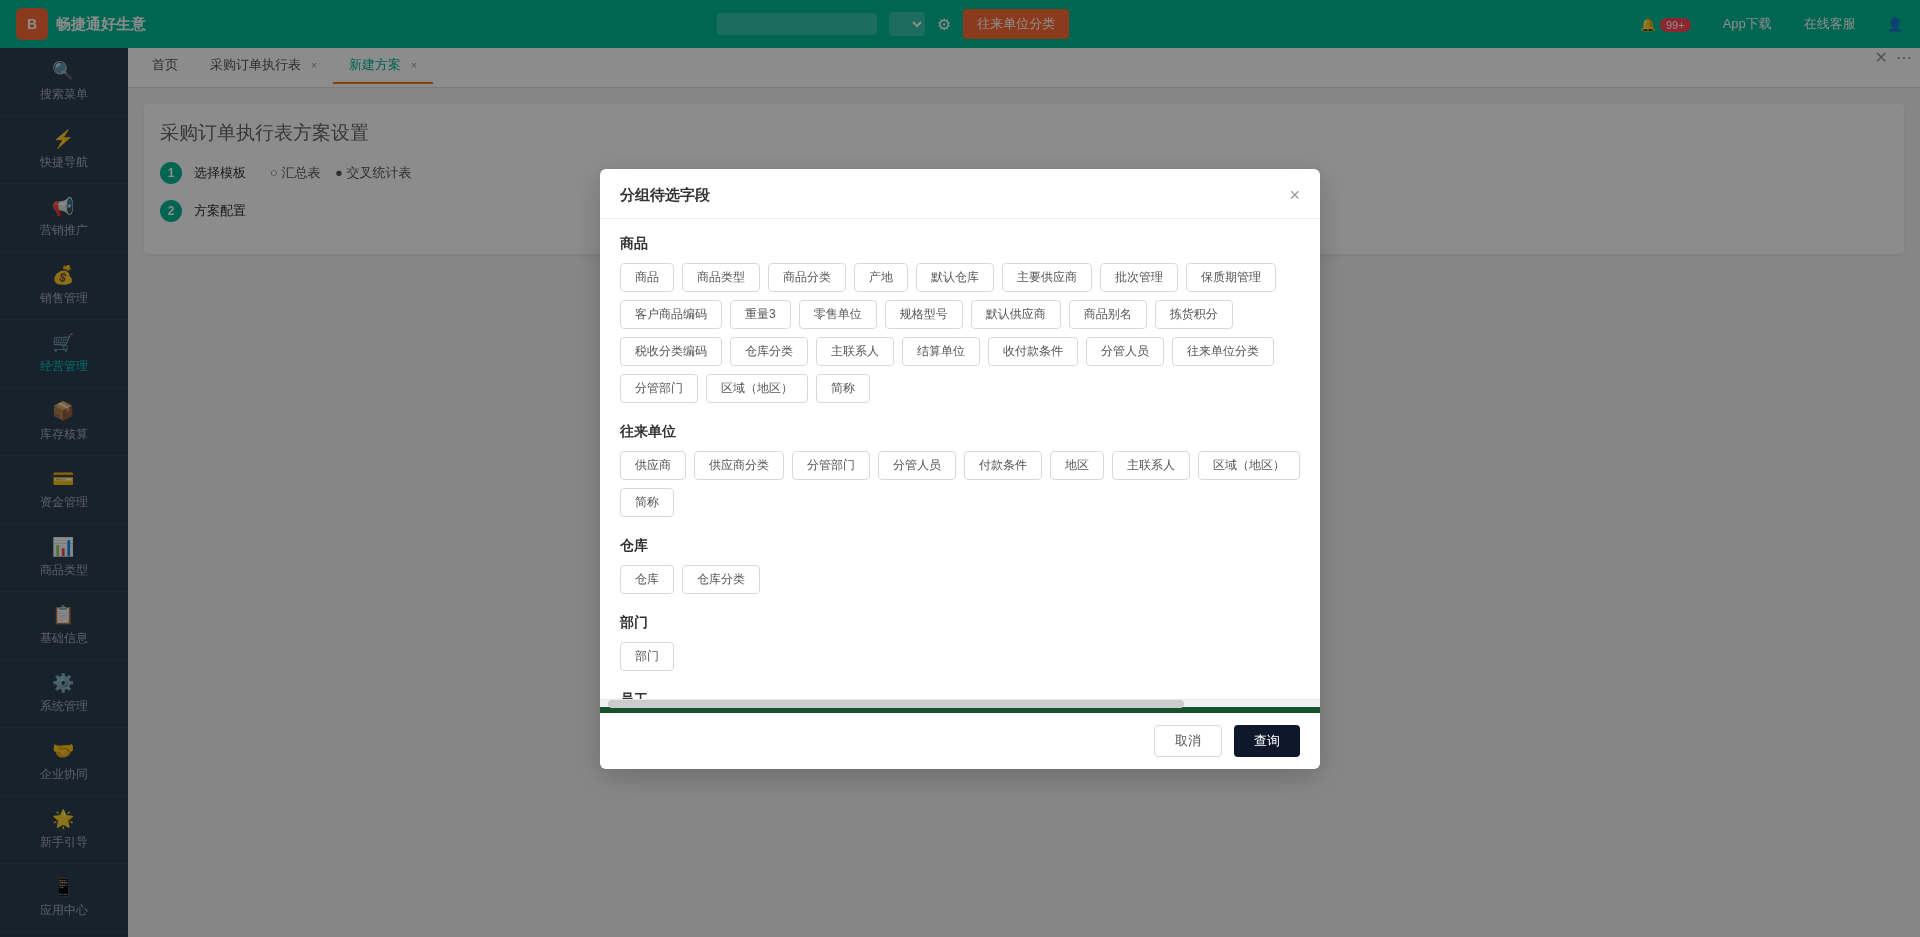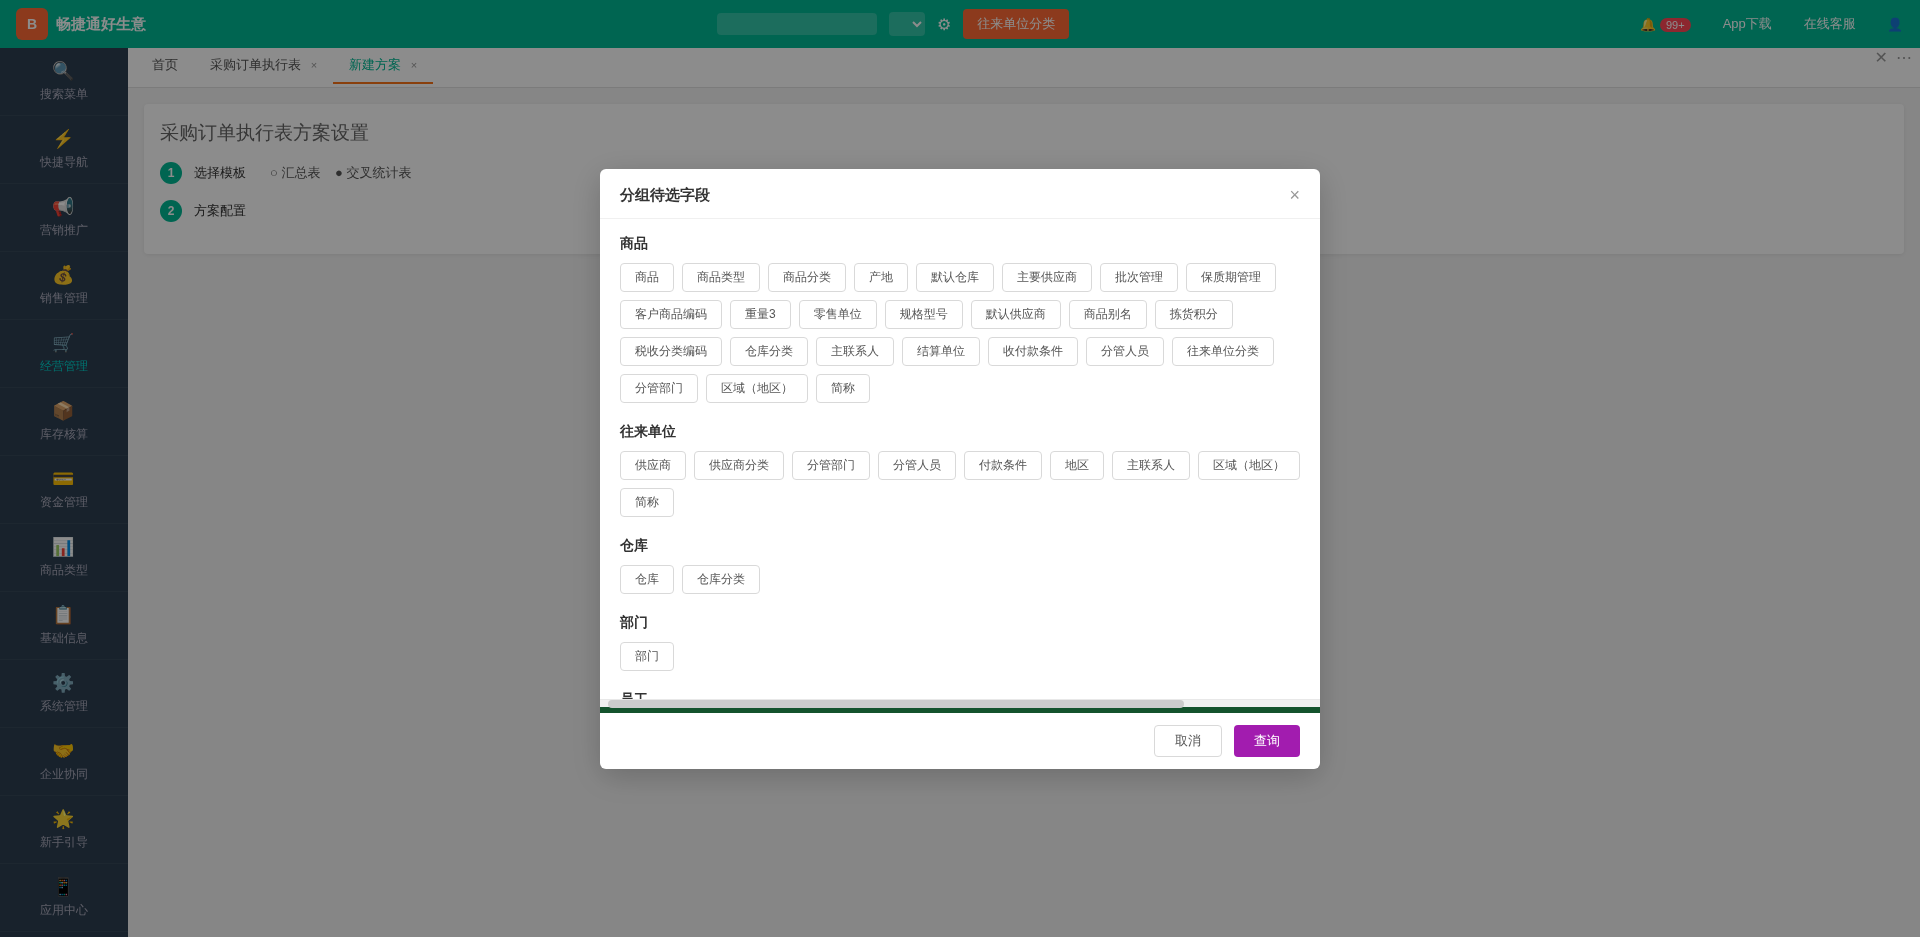--- a/index.html
+++ b/index.html
@@ -157,21 +157,21 @@
     
     .page-bg {
       background: #fff;
       border-radius: 4px;
       padding: 16px;
       box-shadow: 0 1px 4px rgba(0,0,0,0.08);
     }
     .step-row { display: flex; align-items: center; gap: 12px; margin-bottom: 16px; }
     .step-badge { background: #00b894; color: white; border-radius: 50%; width: 22px; height: 22px; display: flex; align-items: center; justify-content: center; font-size: 12px; font-weight: bold; flex-shrink: 0; }
     .cancel-btn { background: #fff; border: 1px solid #d9d9d9; border-radius: 4px; padding: 6px 20px; cursor: pointer; font-size: 13px; color: #555; }
-    .confirm-btn { background: #a21caf; border: none; border-radius: 4px; padding: 6px 20px; cursor: pointer; font-size: 13px; color: #fff; }
+    .confirm-btn { background: #0f172a; border: none; border-radius: 4px; padding: 6px 20px; cursor: pointer; font-size: 13px; color: #fff; }
 
     
     .modal-hscroll {
       height: 8px;
       background: #f0f0f0;
       border-top: 1px solid #e8e8e8;
       position: relative;
       flex-shrink: 0;
     }
     .modal-hscroll-thumb {

